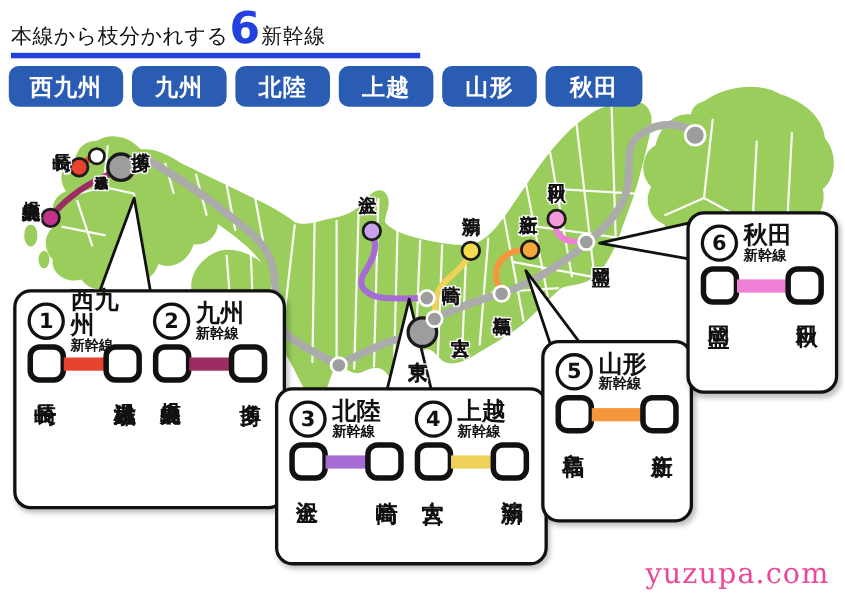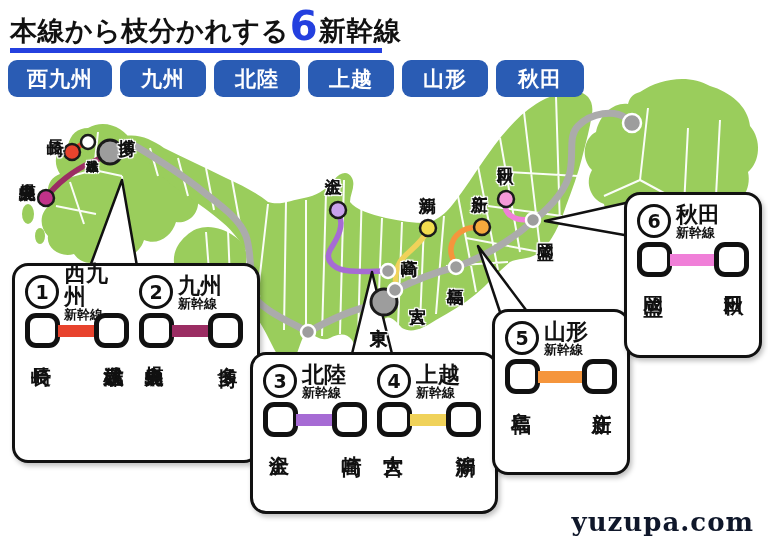--- a/index.html
+++ b/index.html
@@ -1,21 +1,21 @@
 <!DOCTYPE html>
 <html><head>
 <meta charset="utf-8">
 <style>
   html,body{margin:0;padding:0;background:#fff;}
   .stage{position:relative;width:768px;height:543px;background:#ffffff;overflow:hidden;
          font-family:"DejaVu Sans","Liberation Sans",sans-serif;color:#111;}
 
   
   .title-row{position:absolute;left:10px;top:6px;display:flex;align-items:baseline;z-index:4;}
-  .title-main{font-size:27px;font-weight:bold;letter-spacing:0.5px;}
+  .title-main{font-size:19px;font-weight:normal;letter-spacing:0.5px;}
   .title-num{font-size:40px;font-weight:bold;color:#2440DF;line-height:1;margin:0 1px;}
   .title-underline{position:absolute;left:10px;top:48px;width:372px;height:5px;background:#2440DF;z-index:4;}
 
   
   .tabs{position:absolute;left:8px;top:60px;display:flex;gap:8px;z-index:4;}
   .tab{height:37px;background:#2A5CB4;border-radius:9px;color:#fff;font-weight:bold;
        font-size:21px;display:flex;align-items:center;justify-content:center;letter-spacing:1px;}
   .tab.w104{width:104px}.tab.w86{width:86px}.tab.w88{width:88px}
 
   
@@ -41,21 +41,21 @@
   .nm-sub{font-size:13px;font-weight:bold;}
   .route{display:flex;align-items:center;margin-top:3px;}
   .st-icon{width:25px;height:25px;border:5px solid #111;border-radius:11px;background:#fff;flex:none;}
   .bar{flex:1;height:12px;margin:0 -2px;}
   .route-names{display:flex;justify-content:space-between;padding:3px 5px 0 5px;}
   .vname{writing-mode:vertical-rl;text-orientation:upright;font-size:20px;font-weight:bold;line-height:1.08;}
   .vname.tight{font-size:19px;line-height:1.05;}
 
   
   .watermark{position:absolute;right:14px;bottom:6px;font-family:"DejaVu Serif","Liberation Serif",serif;
-             font-size:26px;font-weight:bold;color:#0f172a;letter-spacing:1px;z-index:4;}
+             font-size:26px;font-weight:normal;color:#ec4899;letter-spacing:1px;z-index:4;}
 </style>
 </head>
 <body>
 
 <div class="stage">
 
   <div class="title-row">
     <span class="title-main">本線から枝分かれする</span>
       <span class="title-num">6</span>
       <span class="title-main">新幹線</span>

